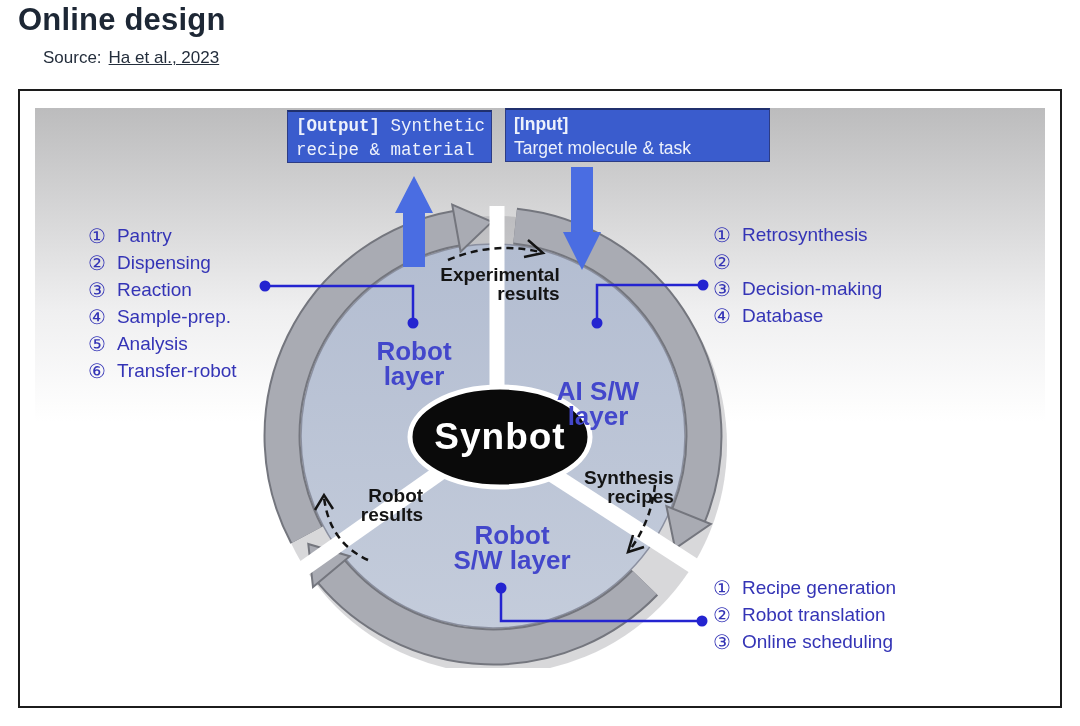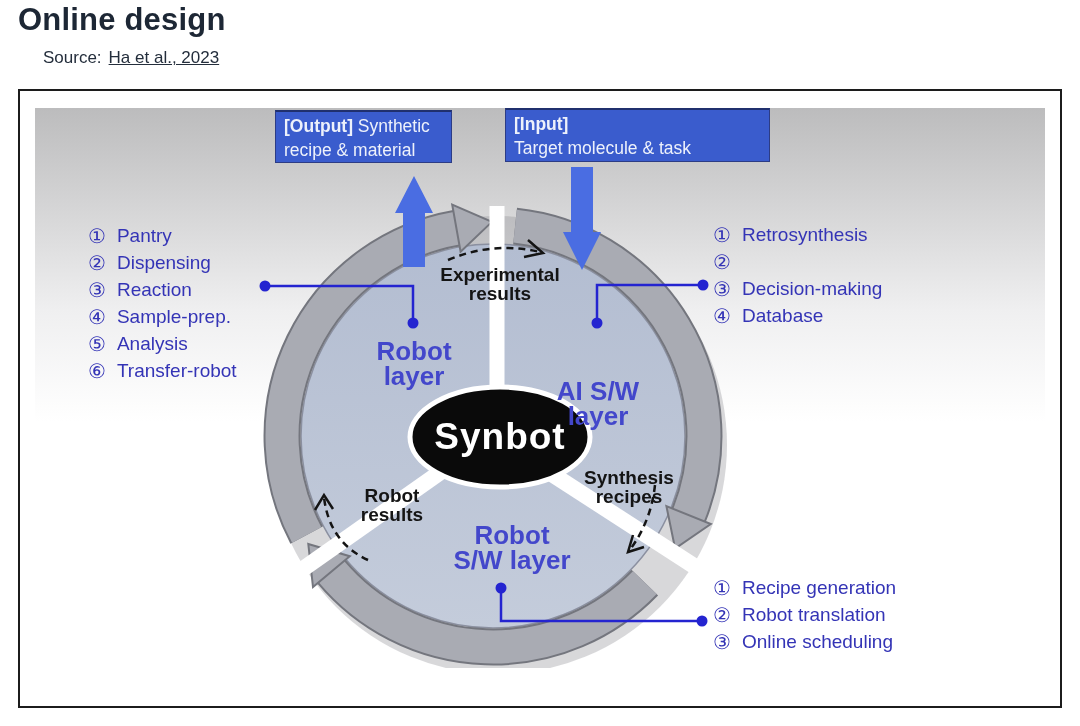--- a/index.html
+++ b/index.html
@@ -18,21 +18,21 @@
     box-sizing:border-box; border:2px solid #1c1c1c; background:#ffffff;
   }
   .canvas {
     position:absolute; left:15px; top:17px; width:1010px; height:560px;
     background:linear-gradient(180deg,#bcbcbd 0%,#d8d8d9 20%,#efeff0 36%,#ffffff 56%,#ffffff 100%);
   }
   svg.diagram { position:absolute; left:0; top:0; z-index:1; }
   .txt { position:absolute; z-index:2; }
   .flow {
     font-size:19px; font-weight:bold; color:#141414; line-height:19px;
-    text-align:center; transform:translateX(-50%); white-space:nowrap;
+    text-align:right; transform:translateX(-50%); white-space:nowrap;
   }
   .layer {
     font-size:26px; font-weight:bold; color:#4347cb; line-height:25px;
     text-align:center; transform:translateX(-50%); white-space:nowrap;
   }
   .synbot {
     font-size:37px; font-weight:bold; color:#ffffff; letter-spacing:1px;
     transform:translate(-50%,-50%); white-space:nowrap;
   }
   .bluebox {
@@ -105,21 +105,21 @@
         <circle cx="378" cy="215" r="5.5" stroke="none"></circle>
         <polyline points="668,177 562,177 562,215" fill="none"></polyline>
         <circle cx="668" cy="177" r="5.5" stroke="none"></circle>
         <circle cx="562" cy="215" r="5.5" stroke="none"></circle>
         <polyline points="466,480 466,513 667,513" fill="none"></polyline>
         <circle cx="466" cy="480" r="5.5" stroke="none"></circle>
         <circle cx="667" cy="513" r="5.5" stroke="none"></circle>
       </g>
     </svg>
 
-    <div class="bluebox" style="left:240px; top:2px; width:177px; height:53px;">
+    <div class="bluebox" style="left:252px; top:2px; width:205px; height:53px;font-family:Liberation Mono, monospace;">
       <div><b>[Output]</b><span> Synthetic</span></div>
       <div>recipe &amp; material</div>
     </div>
     <div class="bluebox" style="left:470px; top:0px; width:265px; height:54px;">
       <div><b>[Input]</b></div>
       <div>Target molecule &amp; task</div>
     </div>
 
     <div class="txt flow" style="left:465px; top:157px;">
       <div>Experimental</div>

